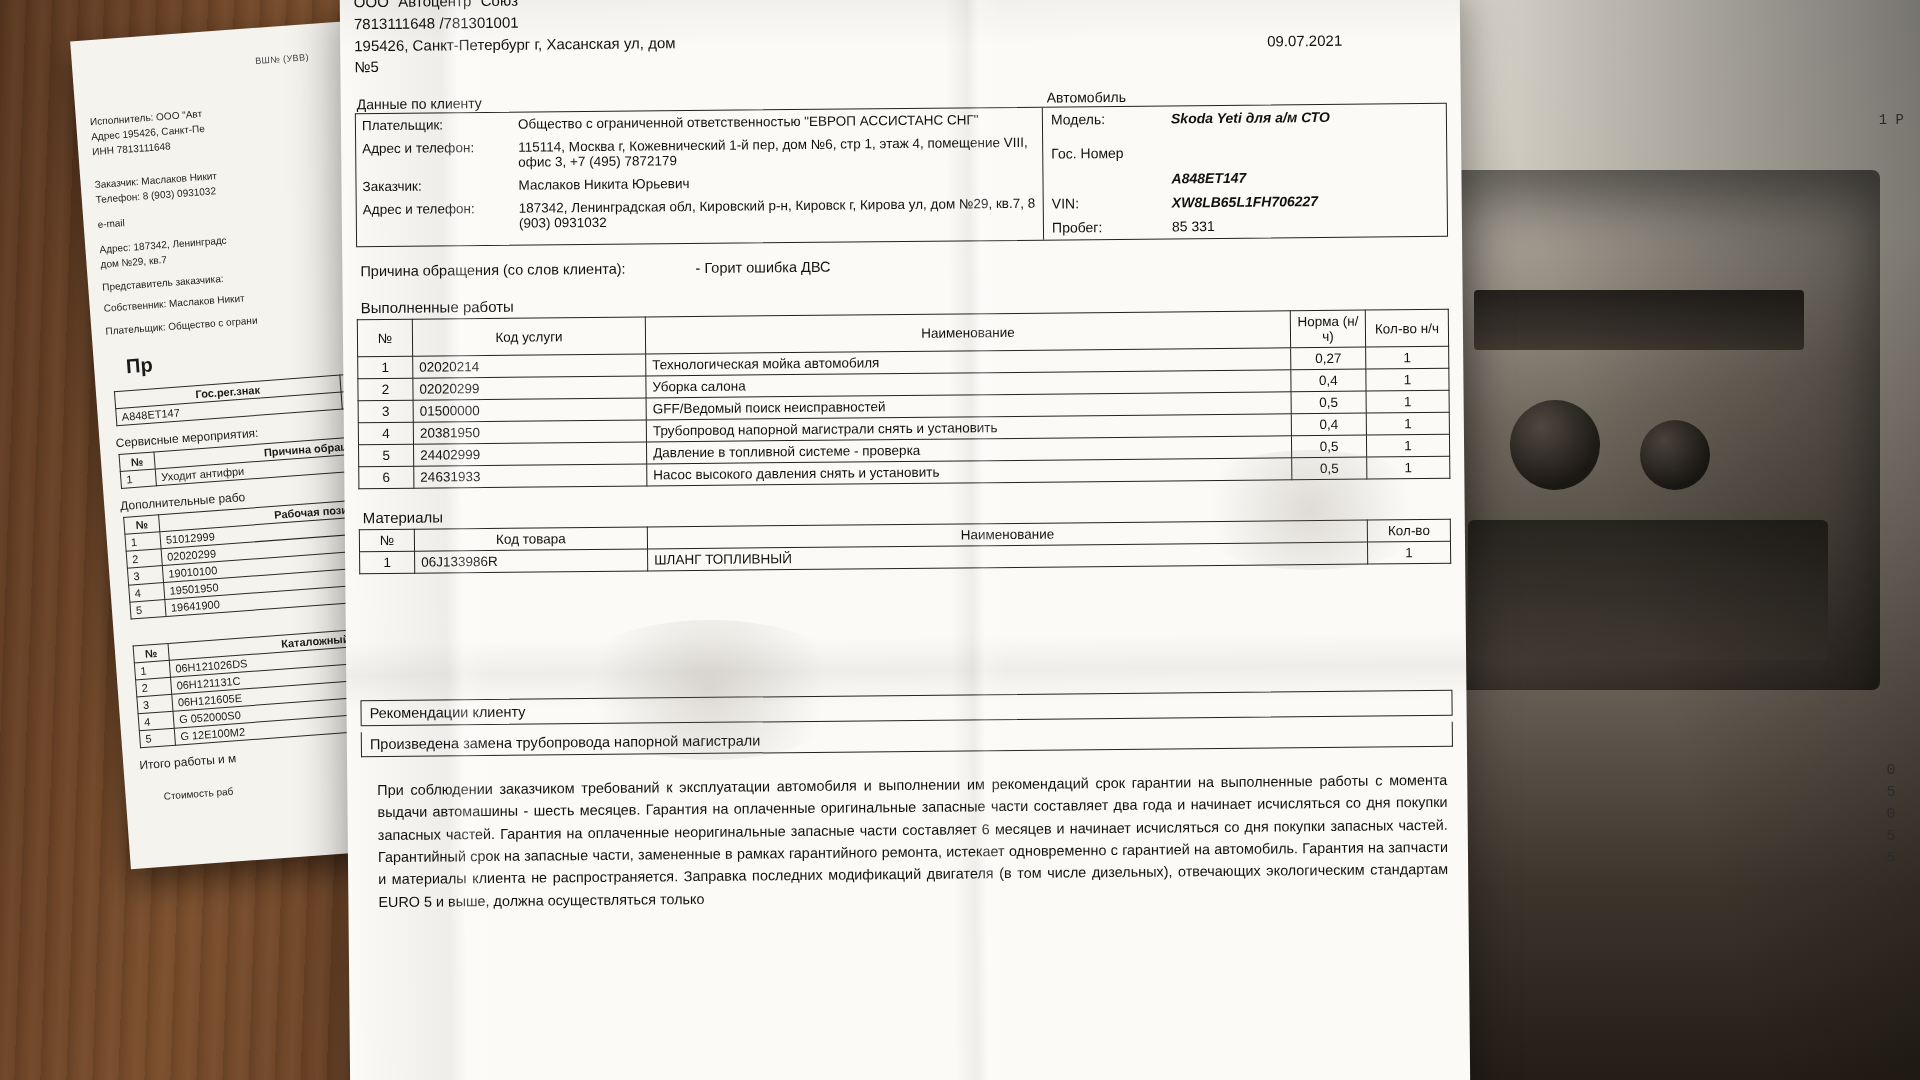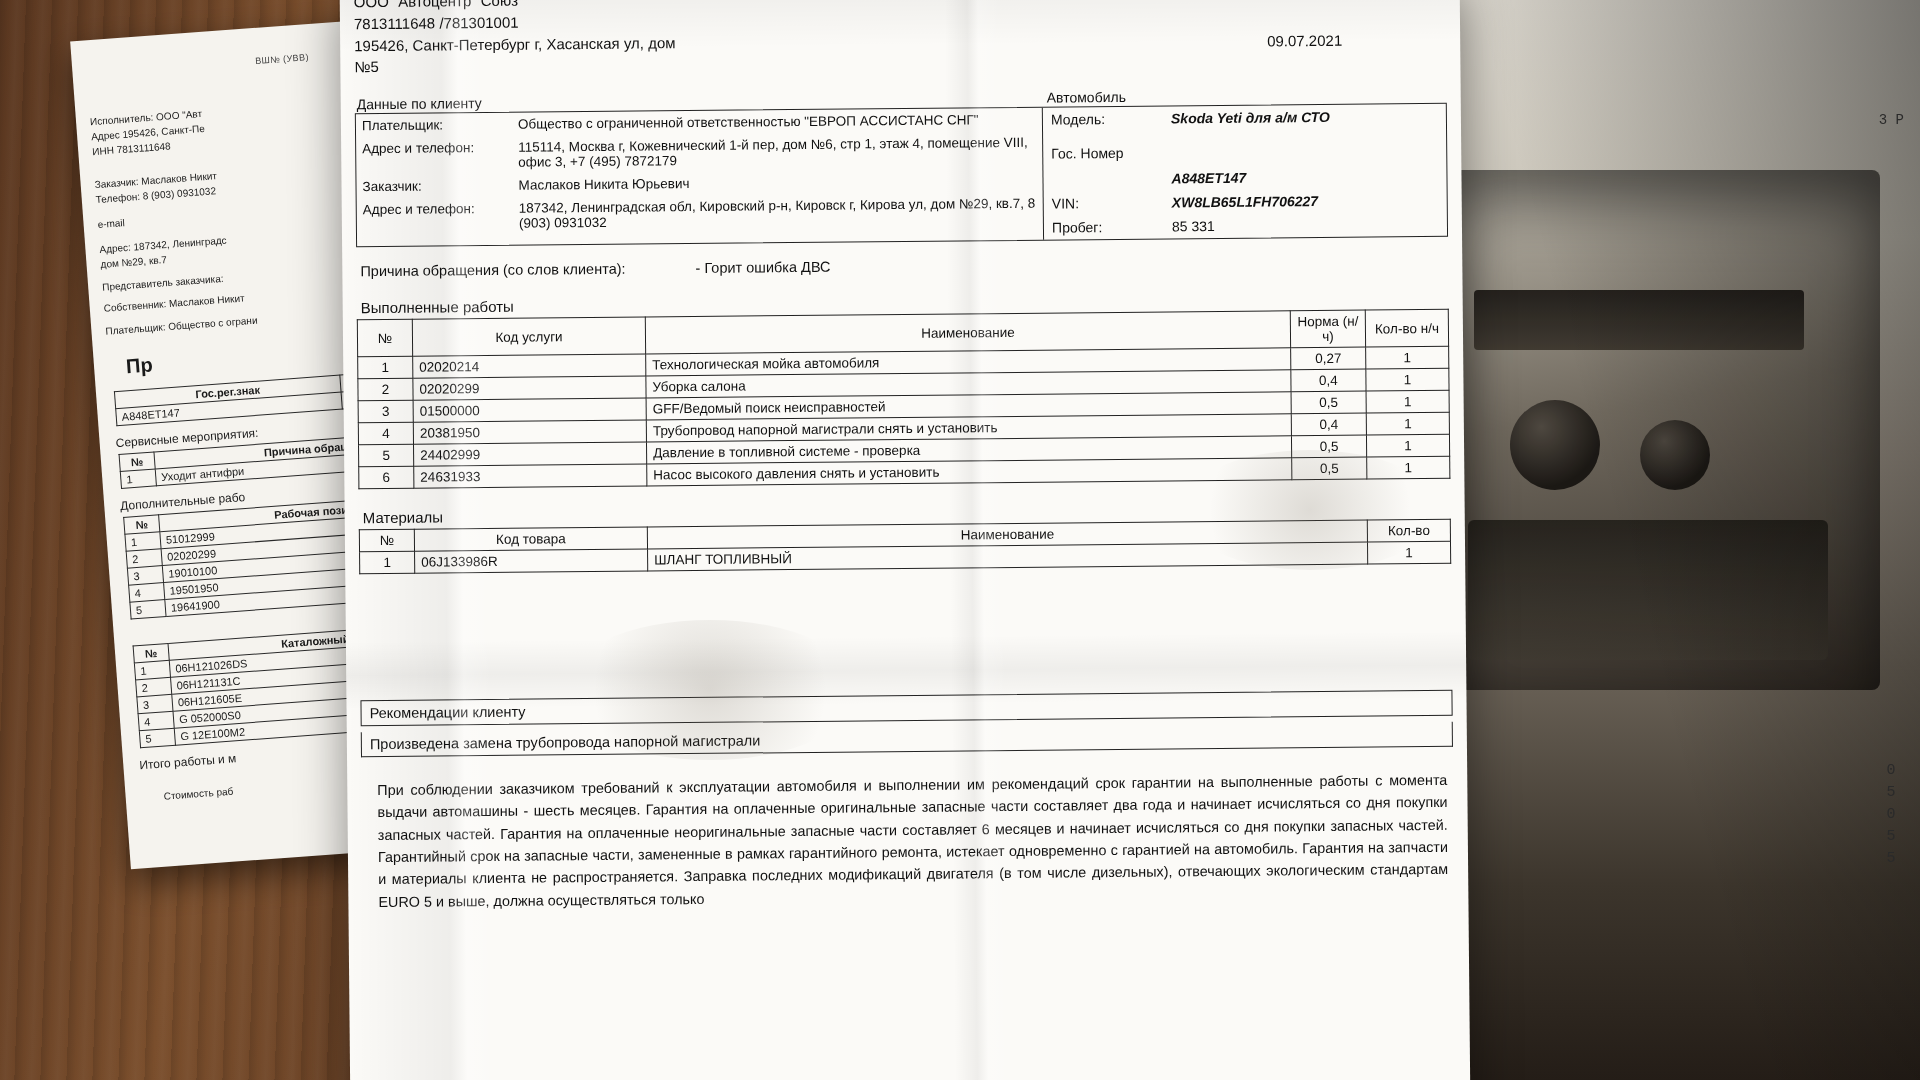--- a/index.html
+++ b/index.html
@@ -393,20 +393,20 @@
 
   <div class="rec-box">Рекомендации клиенту</div>
   <div class="rec-box second">Произведена замена трубопровода напорной магистрали</div>
 
   <div class="terms">При соблюдении заказчиком требований к эксплуатации автомобиля и выполнении им рекомендаций срок гарантии на выполненные работы с момента выдачи автомашины - шесть месяцев. Гарантия на оплаченные оригинальные запасные части составляет два года и начинает исчисляться со дня покупки запасных частей. Гарантия на оплаченные неоригинальные запасные части составляет 6 месяцев и начинает исчисляться со дня покупки запасных частей. Гарантийный срок на запасные части, замененные в рамках гарантийного ремонта, истекает одновременно с гарантией на автомобиль. Гарантия на запчасти и материалы клиента не распространяется. Заправка последних модификаций двигателя (в том числе дизельных), отвечающих экологическим стандартам EURO 5 и выше, должна осуществляться только</div>
 </div>
 
 <div class="smudge" style="left:1180px;top:450px;width:260px;height:120px;"></div>
 <div class="smudge" style="left:560px;top:620px;width:300px;height:140px;"></div>
 
-<div class="edge-top">3 Р</div>
+<div class="edge-top">1 Р</div>
 <div class="edge-digits">
   <div>0</div>
   <div>5</div>
   <div>0</div>
   <div>5</div>
   <div>5</div>
 </div>
 
 </body></html>

